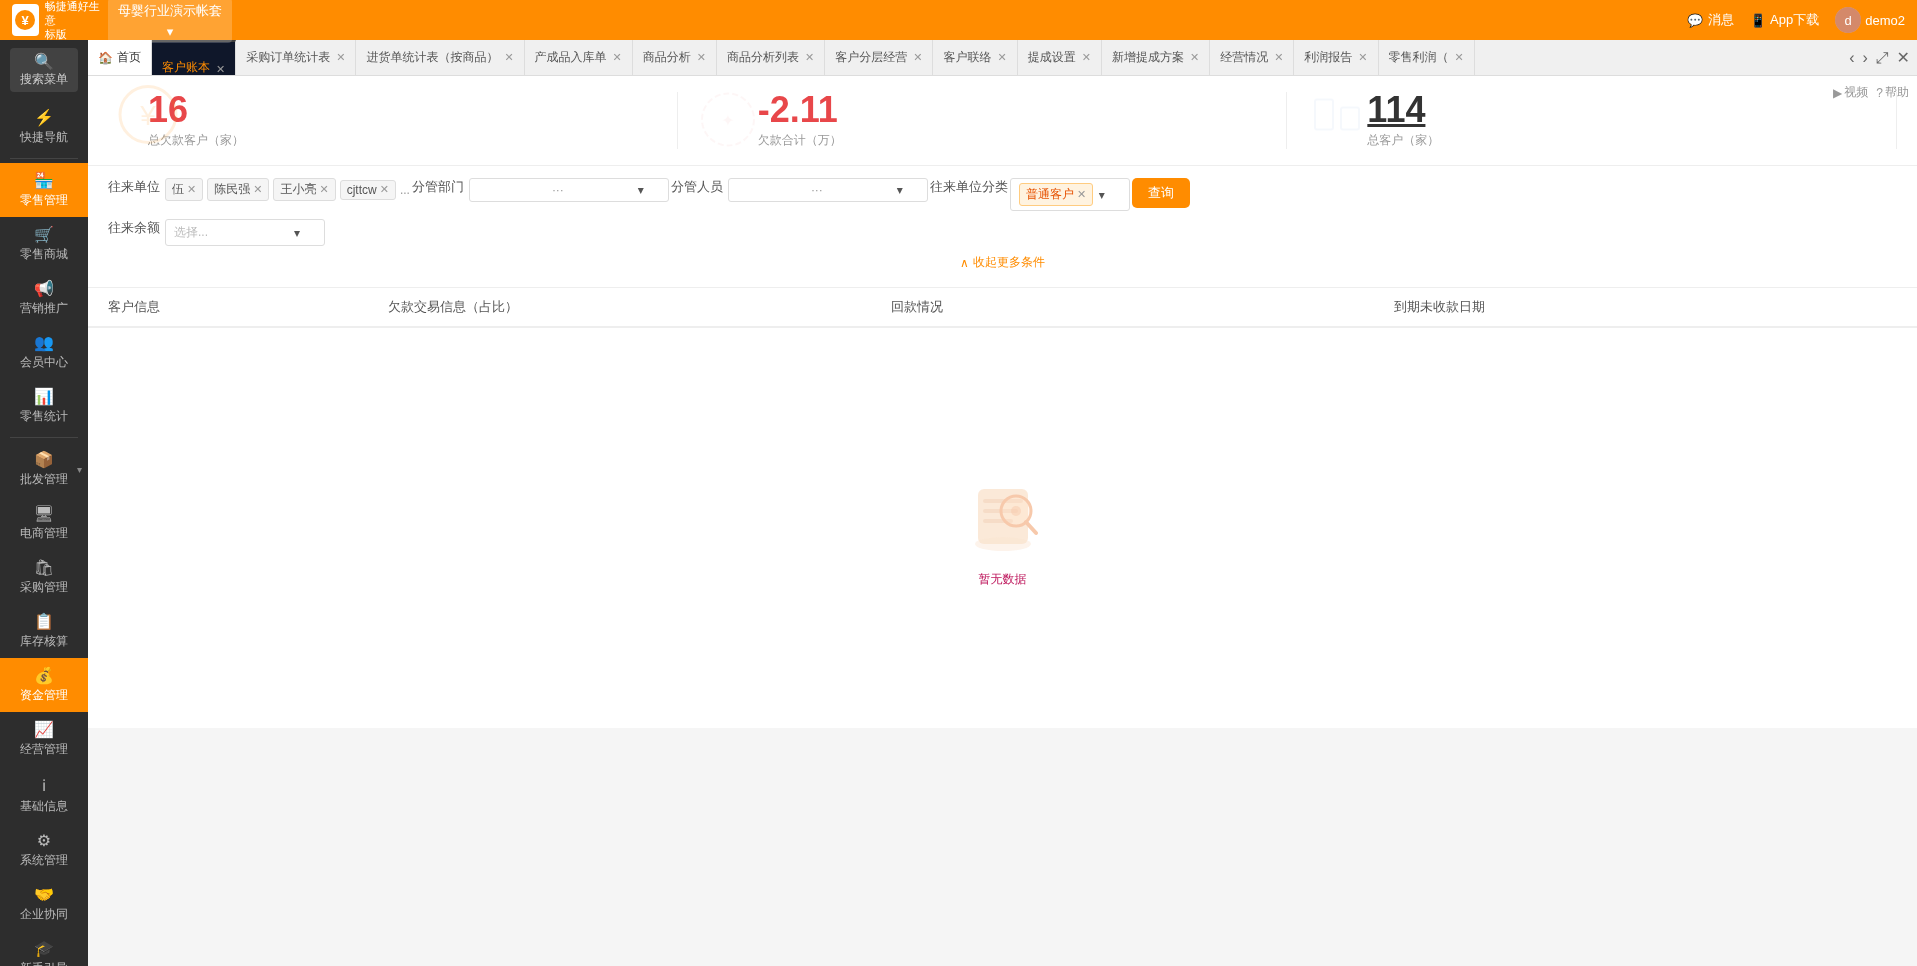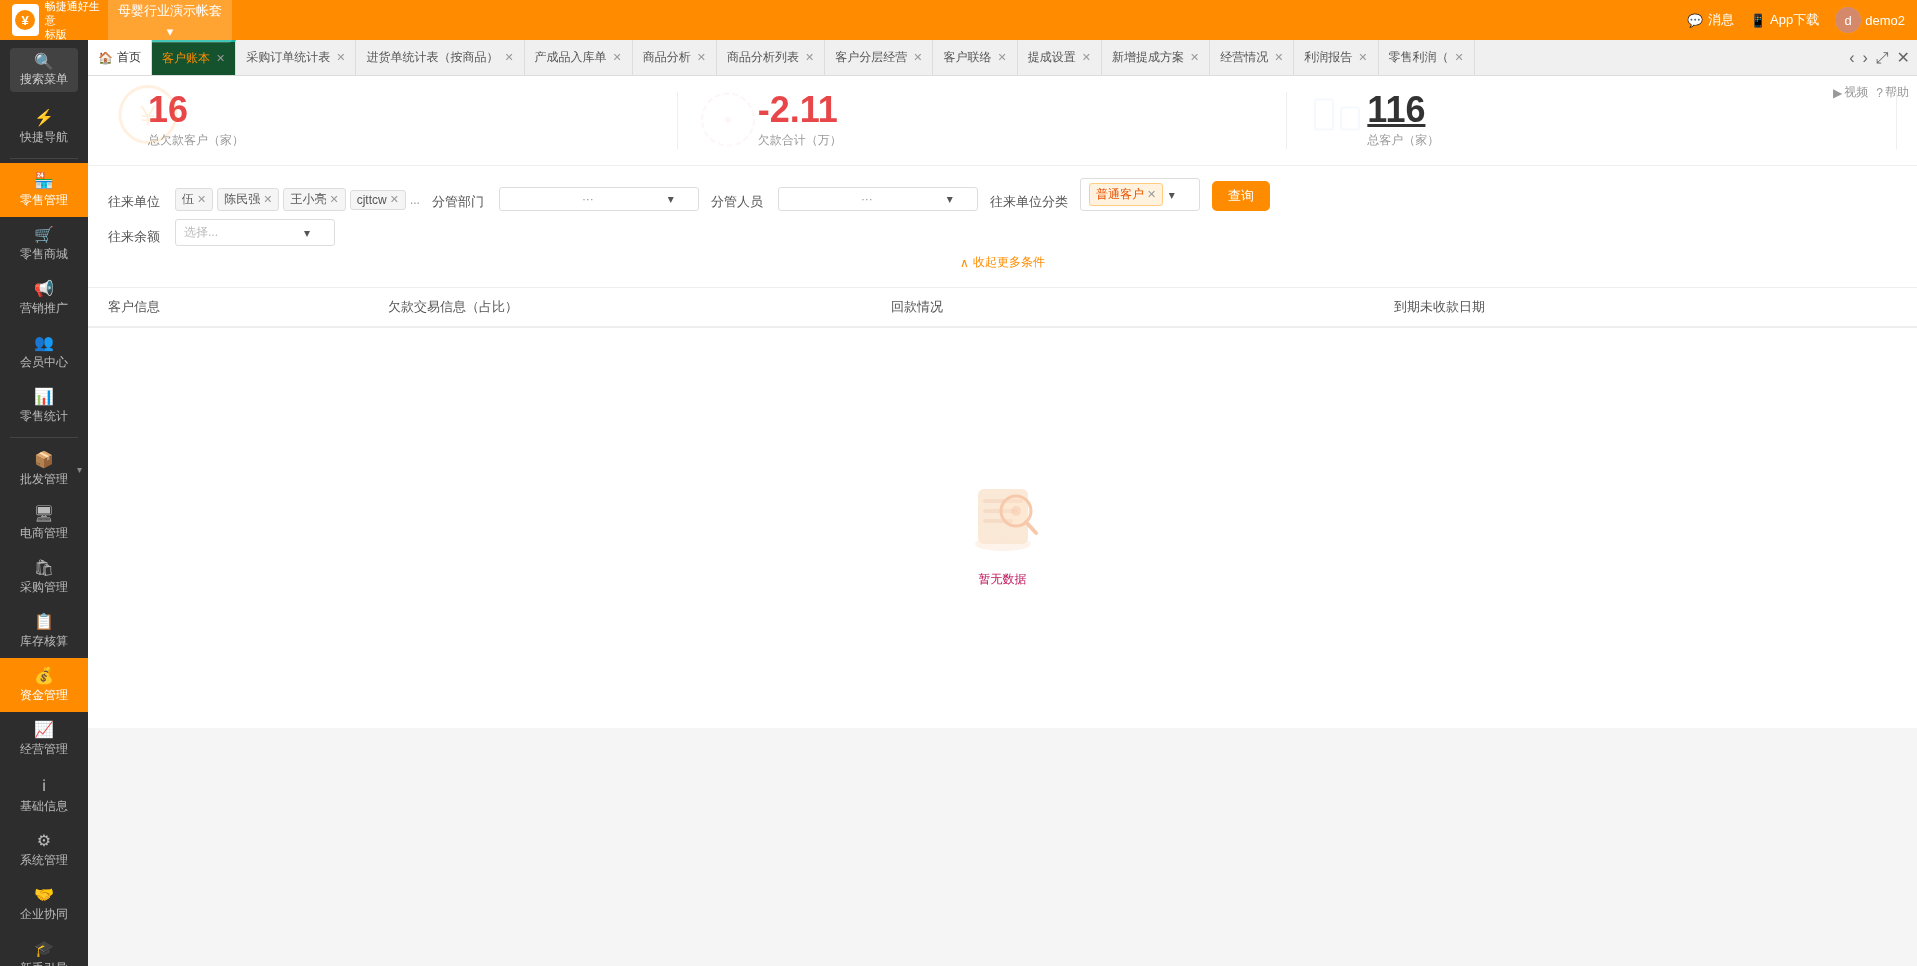--- a/index.html
+++ b/index.html
@@ -37,21 +37,21 @@
     .nav-tab {
       height: 36px; padding: 0 10px;
       display: flex; align-items: center; gap: 4px;
       font-size: 12px; cursor: pointer;
       white-space: nowrap;
       border-right: 1px solid #ddd;
       background: #f0f0f0;
       color: #555;
     }
     .nav-tab.home { background: #fff; color: #333; }
-    .nav-tab.active { background: #14532d; color: #ff8c00; border-top: 2px solid #14b8a6; }
+    .nav-tab.active { background: #0f172a; color: #ff8c00; border-top: 2px solid #404040; align-items: flex-end; }
     .nav-tab .close-btn { color: #999; font-size: 11px; margin-left: 2px; }
     .nav-tab-controls { display: flex; align-items: center; margin-left: auto; gap: 2px; padding-right: 4px; }
     .nav-tab-controls span { cursor: pointer; color: #666; font-size: 16px; padding: 0 3px; }
 
     
     .sidebar {
       position: fixed; top: 40px; left: 0; bottom: 0; width: 88px;
       background: #2d2d2d;
       display: flex; flex-direction: column;
       z-index: 98;
@@ -103,21 +103,21 @@
     .stat-label { font-size: 12px; color: #999; margin-top: 4px; }
     .stat-help { position: absolute; top: 8px; right: 8px; display: flex; gap: 8px; }
     .stat-help-btn { font-size: 12px; color: #999; cursor: pointer; display: flex; align-items: center; gap: 2px; }
 
     
     .filters-area {
       background: #fff;
       padding: 12px 20px;
       border-bottom: 1px solid #eee;
     }
-    .filter-row { display: flex; align-items: flex-end; gap: 12px; flex-wrap: wrap; margin-bottom: 8px; }
+    .filter-row { display: flex; align-items: flex-start; gap: 2px; flex-wrap: wrap; margin-bottom: 8px; }
     .filter-label { font-size: 13px; color: #555; white-space: nowrap; min-width: 55px; }
     .filter-tags { display: flex; align-items: center; gap: 4px; flex-wrap: wrap; }
     .filter-tag {
       background: #f5f5f5; border: 1px solid #ddd; border-radius: 3px;
       padding: 2px 6px; font-size: 12px; color: #555;
       display: flex; align-items: center; gap: 3px;
     }
     .filter-tag .tag-close { color: #999; cursor: pointer; font-size: 11px; }
     .filter-tag-more { color: #999; font-size: 12px; cursor: pointer; }
     .filter-select {
@@ -385,21 +385,21 @@
       <div class="stat-label">欠款合计（万）</div>
     </div>
 
     <div class="stat-item" style="padding-left: 80px;">
       <div style="position:absolute;left:20px;top:50%;transform:translateY(-50%);opacity:0.08;">
         <svg width="60" height="60" viewBox="0 0 60 60">
           <rect x="8" y="10" width="18" height="30" rx="2" stroke="#88aadd" stroke-width="2" fill="none"></rect>
           <rect x="34" y="18" width="18" height="22" rx="2" stroke="#88aadd" stroke-width="2" fill="none"></rect>
         </svg>
       </div>
-      <div class="stat-value-dark">116</div>
+      <div class="stat-value-dark">114</div>
       <div class="stat-label">总客户（家）</div>
     </div>
 
     <div class="stat-help">
       <div class="stat-help-btn">
         <span>▶</span>
         <span>视频</span>
       </div>
       <div class="stat-help-btn">
         <span>?</span>

